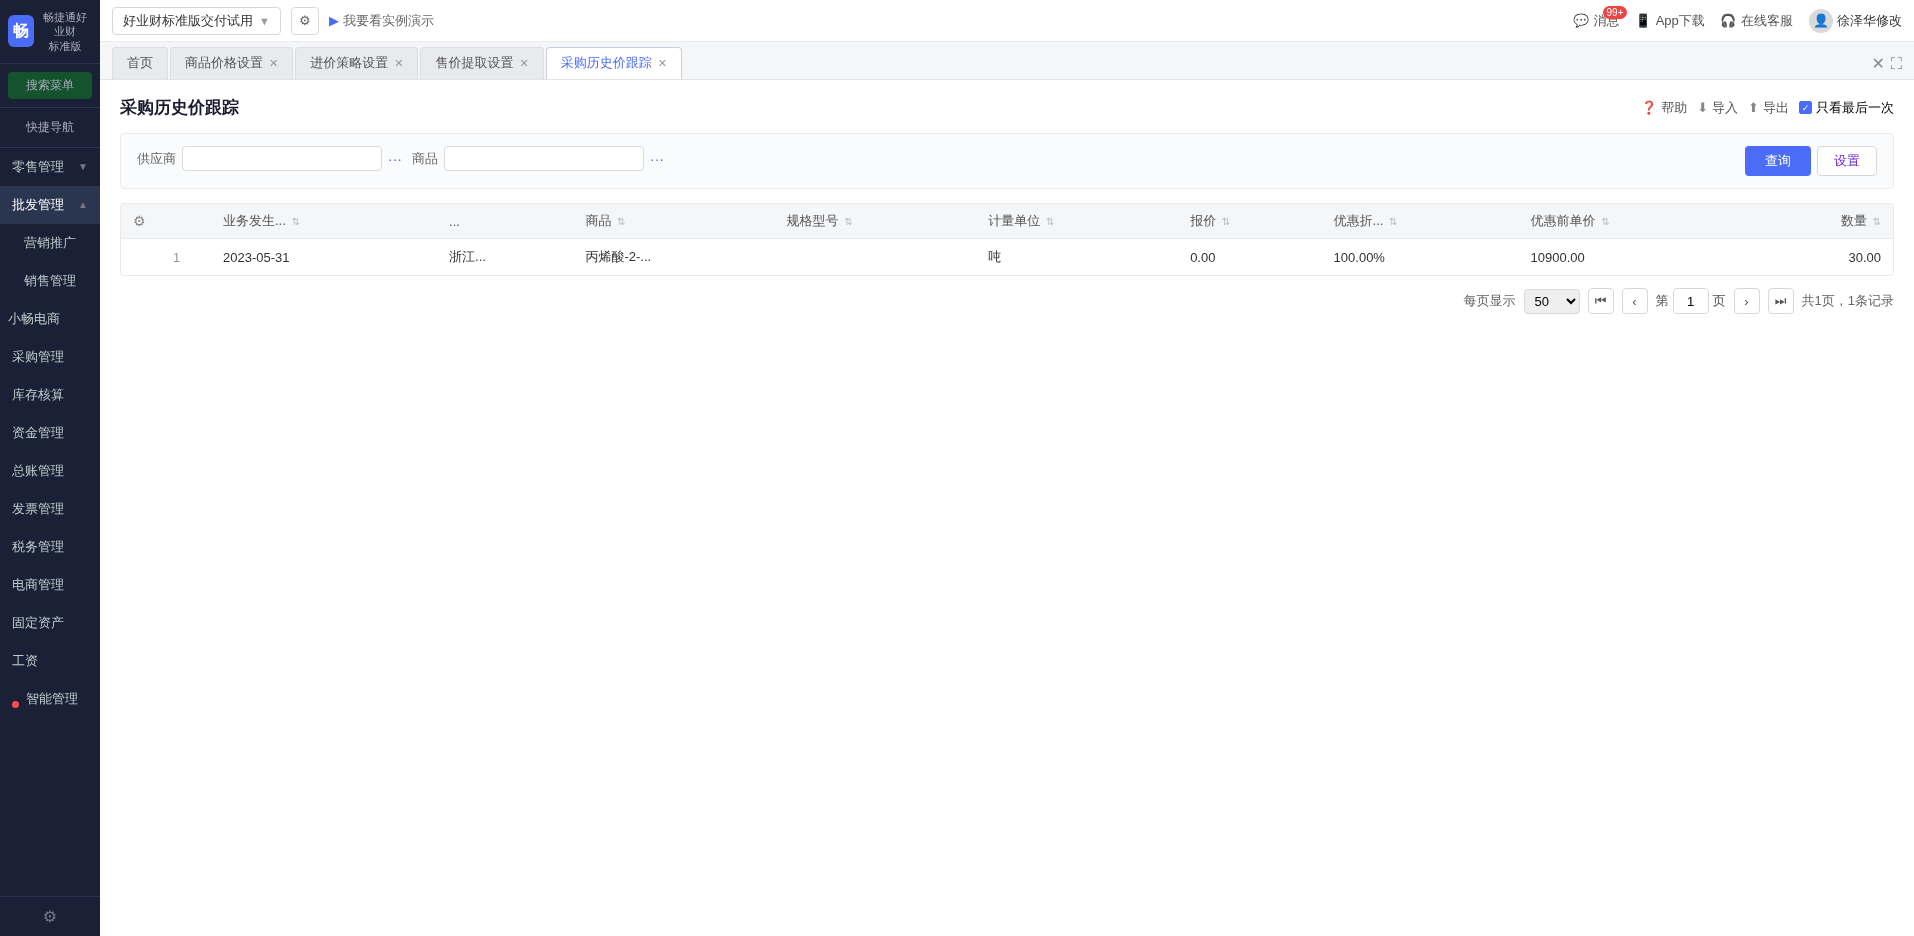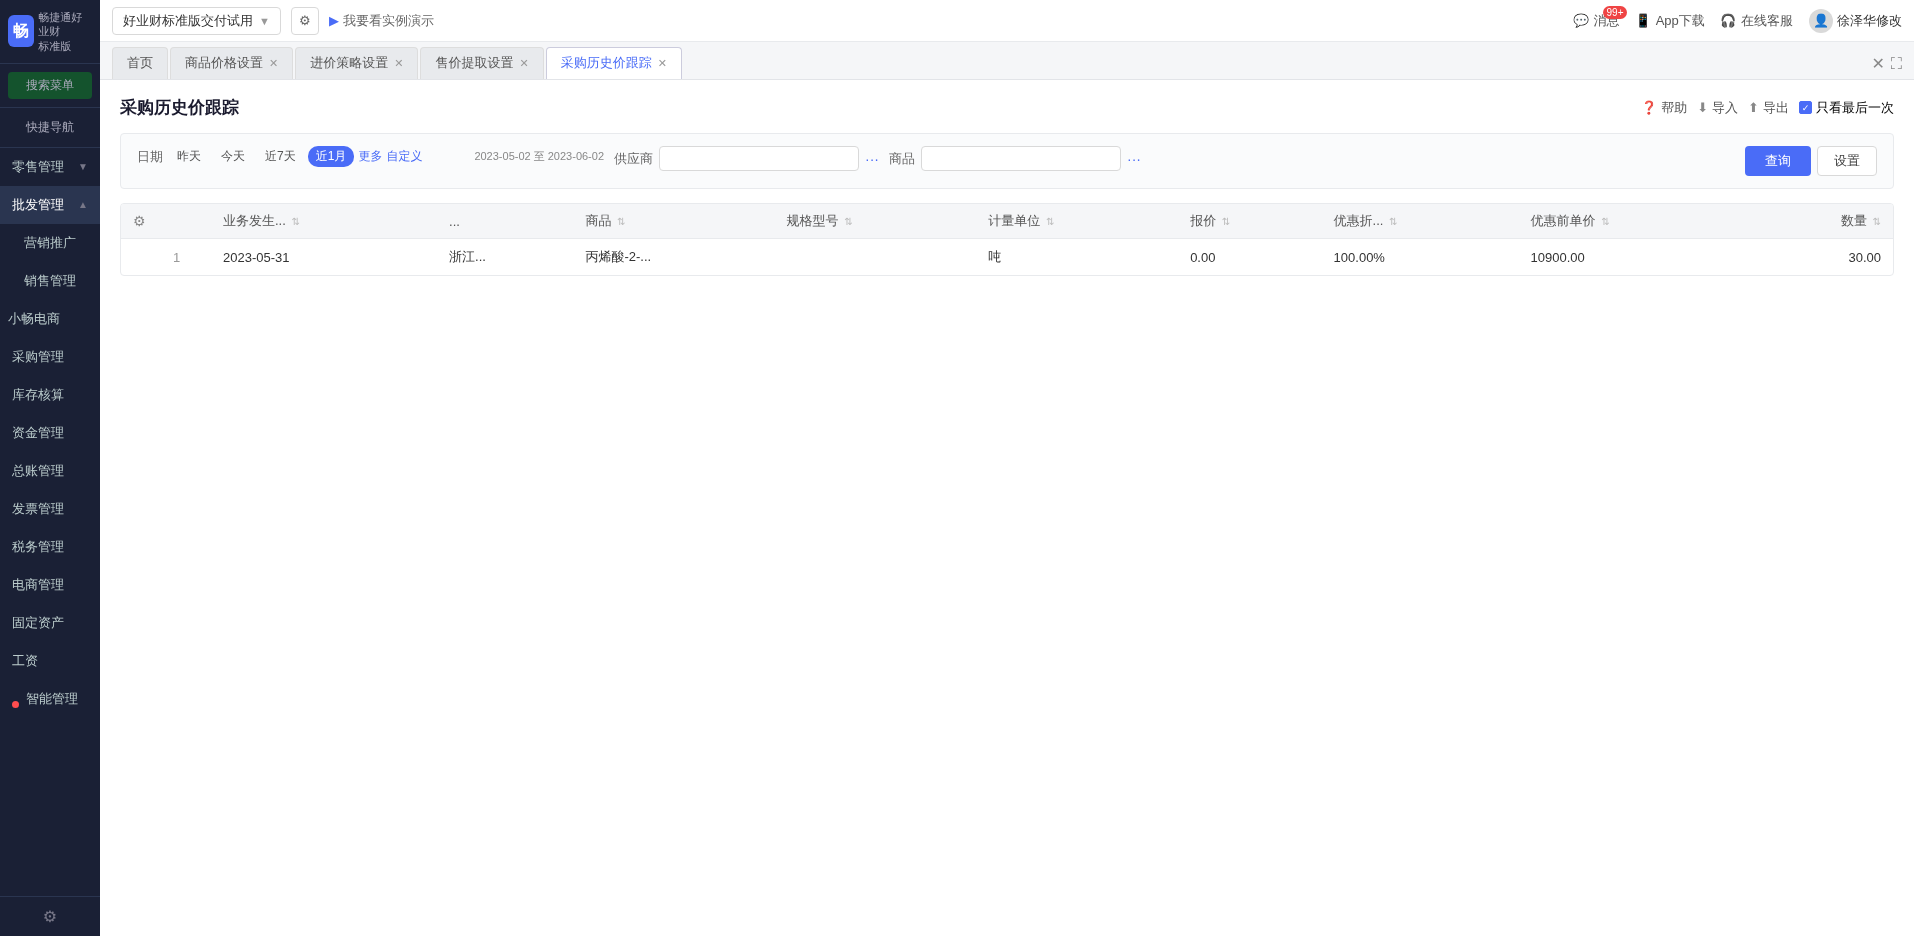--- a/index.html
+++ b/index.html
@@ -22,21 +22,21 @@
       align-items: center;
       gap: 4px;
     }
     .sidebar-logo-icon {
       width: 32px; height: 32px;
       background: #4a6cf7;
       border-radius: 6px;
       display: flex; align-items: center; justify-content: center;
       color: white; font-size: 16px; font-weight: bold;
     }
-    .sidebar-logo-text { font-size: 11px; color: #aab; line-height: 1.3; }
+    .sidebar-logo-text { font-size: 11px; color: #aab; line-height: 1.3; text-align: center; }
     .sidebar-search {
       padding: 8px;
       border-bottom: 1px solid #2a3550;
     }
     .sidebar-search-btn {
       width: 100%; padding: 5px; background: #14532d; border: none;
       color: #aab; border-radius: 4px; cursor: pointer; text-align: center; font-size: 12px;
     }
     .sidebar-nav {
       padding: 6px 0;
@@ -161,21 +161,21 @@
       border: 1px solid #d9d9d9; border-radius: 4px; padding: 4px 8px;
       font-size: 13px; width: 160px; color: #333; outline: none;
     }
     .filter-dots { color: #4a6cf7; cursor: pointer; font-size: 14px; }
     .filter-actions { margin-left: auto; display: flex; gap: 6px; }
     .btn-query {
       background: #4a6cf7; color: white; border: none; border-radius: 4px;
       padding: 6px 20px; cursor: pointer; font-size: 13px;
     }
     .btn-settings {
-      background: white; color: #404040; border: 1px solid #d9d9d9; border-radius: 4px;
+      background: white; color: #6d28d9; border: 1px solid #d9d9d9; border-radius: 4px;
       padding: 2px 16px; cursor: pointer; font-size: 13px;
     }
 
     
     .table-container { border: 1px solid #e8eaed; border-radius: 4px; overflow: hidden; }
     table { width: 100%; border-collapse: collapse; }
     thead tr { background: #f5f6f8; }
     th {
       padding: 8px 12px; text-align: left; color: #555; font-weight: 500;
       border-bottom: 1px solid #e8eaed; font-size: 13px; white-space: nowrap;
@@ -385,33 +385,20 @@
         <label class="checkbox-only">
           <div class="cb">
             <span class="cb-check">✓</span>
           </div>
           <span>只看最后一次</span>
         </label>
       </div>
     </div>
 
     <div class="filter-bar">
-      <div class="filter-group">
-        <span class="filter-label">日期</span>
-        <div class="filter-date-options">
-          <span class="filter-date-opt">昨天</span>
-          <span class="filter-date-opt">今天</span>
-          <span class="filter-date-opt">近7天</span>
-          <span class="filter-date-opt active">近1月</span>
-          <span class="filter-more">更多</span>
-          <span class="filter-more">自定义</span>
-        </div>
-        <br>
-        <span class="filter-date-range" style="font-size:11px;color:#888;margin-left:40px;">2023-05-02 至 2023-06-02</span>
-      </div>
 
       <div class="filter-input-group">
         <span class="filter-label">供应商</span>
         <input class="filter-input" type="text" style="width: 200px;">
         <span class="filter-dots">···</span>
       </div>
 
       <div class="filter-input-group">
         <span class="filter-label">商品</span>
         <input class="filter-input" type="text" style="width: 200px;">
@@ -480,15 +467,33 @@
             <td>吨</td>
             <td>0.00</td>
             <td>100.00%</td>
             <td>10900.00</td>
             <td style="text-align:right">30.00</td>
           </tr>
         </tbody>
       </table>
     </div>
 
+    <div class="pagination">
+      <span class="pagination-label">每页显示</span>
+      <select class="pagination-select">
+        <option>50</option>
+        <option>100</option>
+        <option>200</option>
+      </select>
+      <button class="pagination-btn">⏮</button>
+      <button class="pagination-btn">‹</button>
+      <div class="pagination-page">
+        <span>第</span>
+        <input type="text" value="1" style="">
+        <span>页</span>
+      </div>
+      <button class="pagination-btn">›</button>
+      <button class="pagination-btn">⏭</button>
+      <span class="pagination-info">共1页，1条记录</span>
+    </div>
 
   </div>
 </div>
 
 </body></html>

